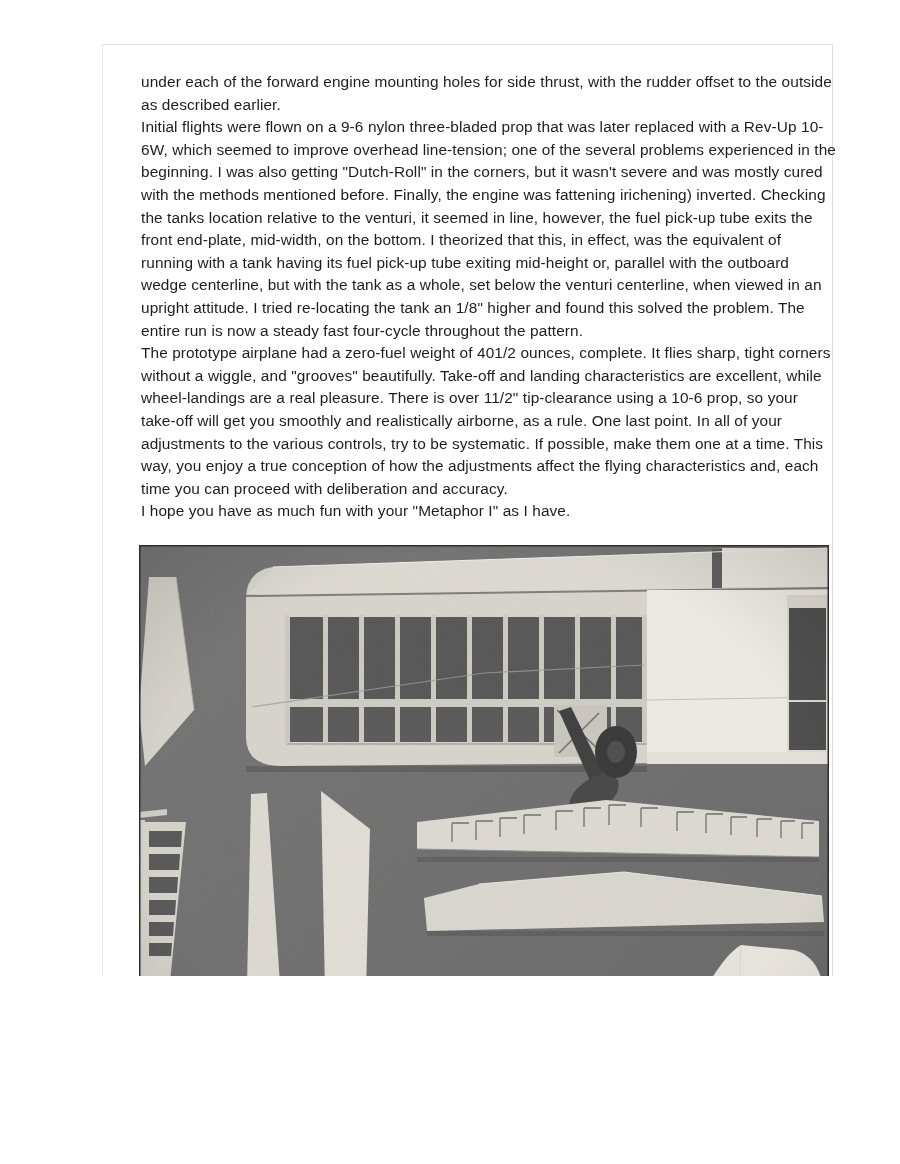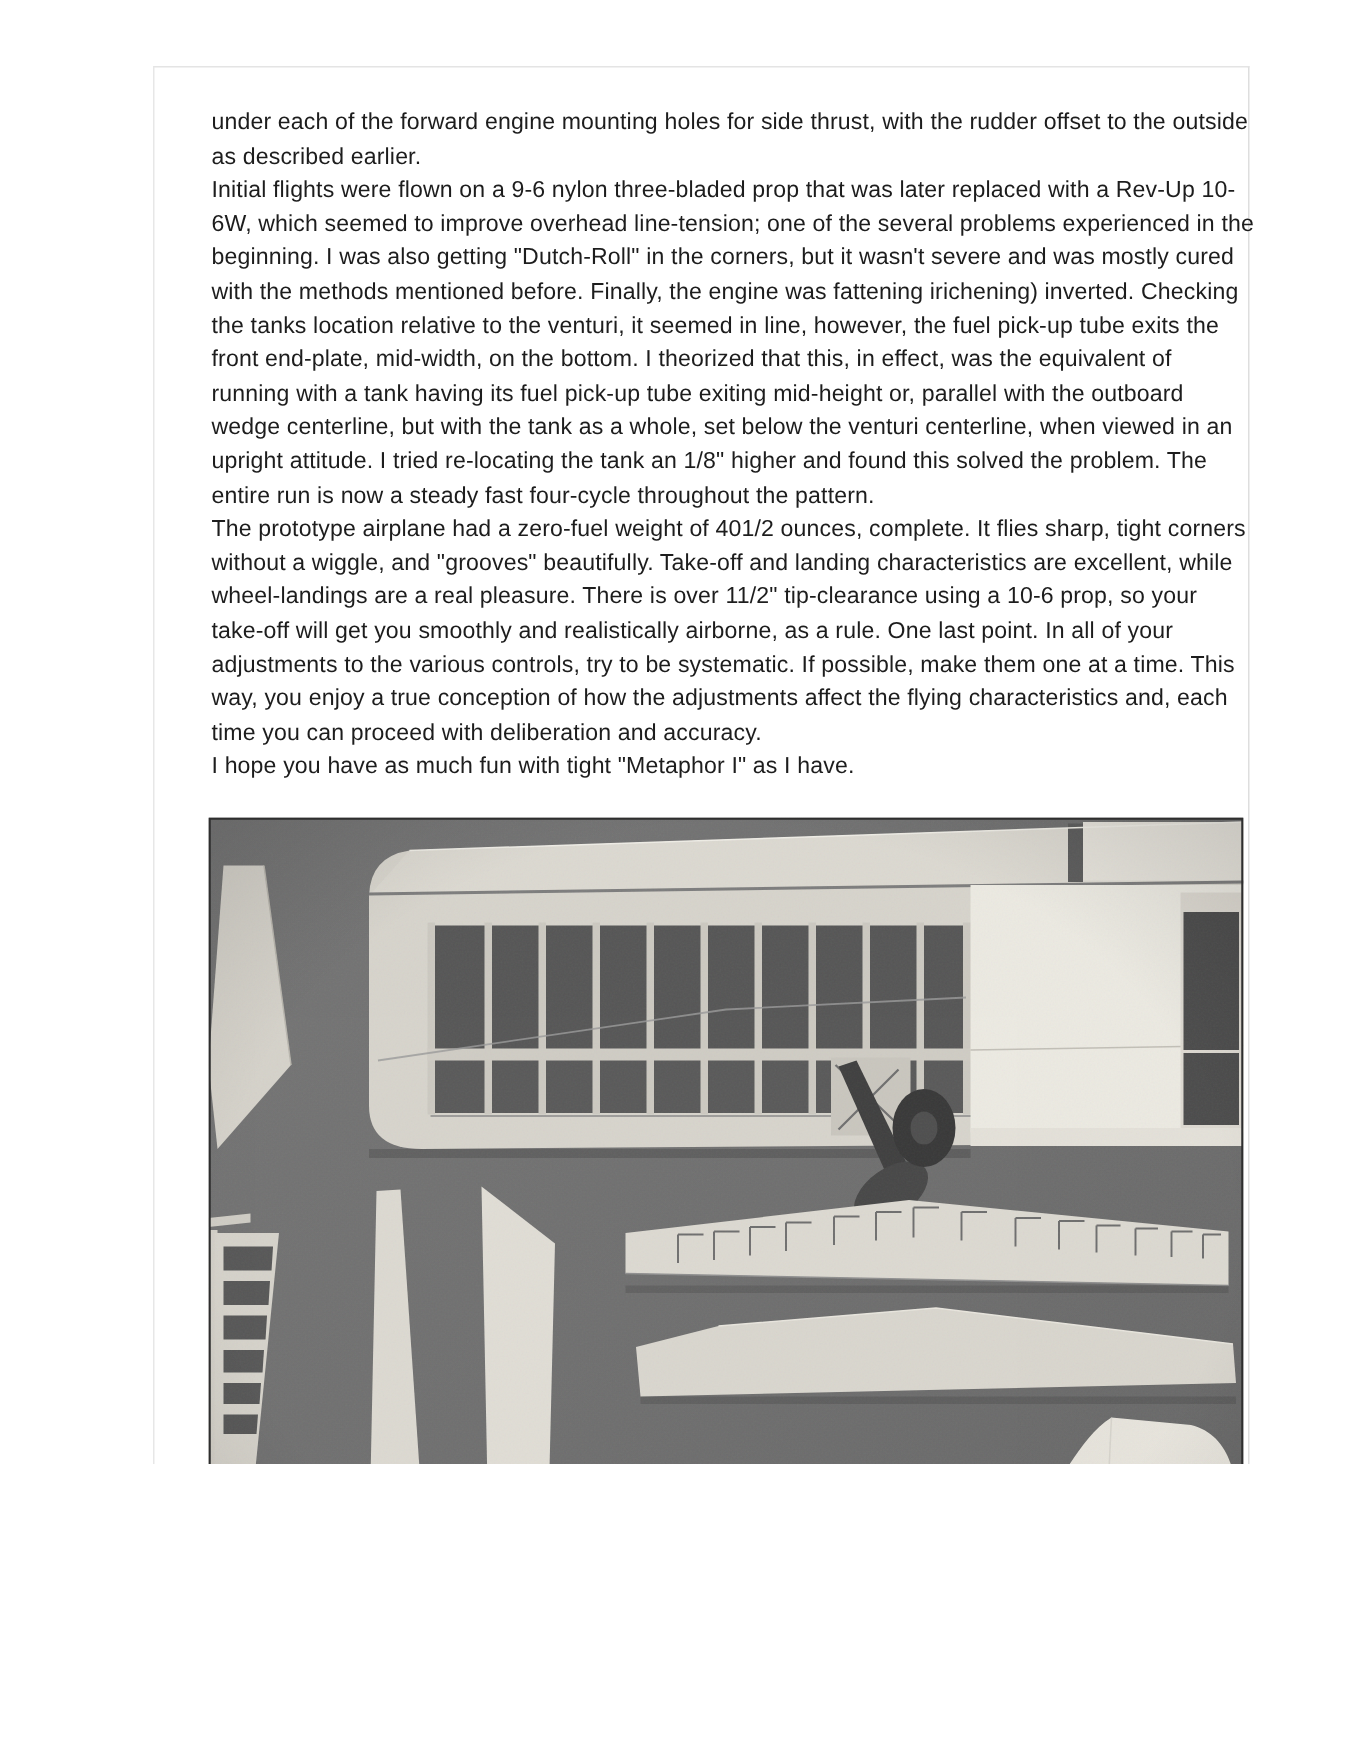--- a/index.html
+++ b/index.html
@@ -16,21 +16,21 @@
 </head>
 <body>
 
 <div class="canvas">
   <div class="sheet">
 
     <div class="article">
       <p>under each of the forward engine mounting holes for side thrust, with the rudder offset to the outside as described earlier.</p>
       <p>Initial flights were flown on a 9-6 nylon three-bladed prop that was later replaced with a Rev-Up 10-6W, which seemed to improve overhead line-tension; one of the several problems experienced in the beginning. I was also getting "Dutch-Roll" in the corners, but it wasn't severe and was mostly cured with the methods mentioned before. Finally, the engine was fattening irichening) inverted. Checking the tanks location relative to the venturi, it seemed in line, however, the fuel pick-up tube exits the front end-plate, mid-width, on the bottom. I theorized that this, in effect, was the equivalent of running with a tank having its fuel pick-up tube exiting mid-height or, parallel with the outboard wedge centerline, but with the tank as a whole, set below the venturi centerline, when viewed in an upright attitude. I tried re-locating the tank an 1/8" higher and found this solved the problem. The entire run is now a steady fast four-cycle throughout the pattern.</p>
       <p>The prototype airplane had a zero-fuel weight of 401/2 ounces, complete. It flies sharp, tight corners without a wiggle, and "grooves" beautifully. Take-off and landing characteristics are excellent, while wheel-landings are a real pleasure. There is over 11/2" tip-clearance using a 10-6 prop, so your take-off will get you smoothly and realistically airborne, as a rule. One last point. In all of your adjustments to the various controls, try to be systematic. If possible, make them one at a time. This way, you enjoy a true conception of how the adjustments affect the flying characteristics and, each time you can proceed with deliberation and accuracy.</p>
-      <p>I hope you have as much fun with tight "Metaphor I" as I have.</p>
+      <p>I hope you have as much fun with your "Metaphor I" as I have.</p>
     </div>
 
     <figure class="photo">
       <svg width="690" height="548" viewBox="0 0 690 548" xmlns="http://www.w3.org/2000/svg">
         <title>Black-and-white photograph of Metaphor I model components on a dark background: built-up wing panel with open rib bays and attached landing-gear wheel, vertical fin blank, ladder-like rudder frame, two tapered sheet strips, ribbed stabilizer frame, solid elevator blank, and a profile fuselage with dark cockpit template, nose engine slot and dark tail marking.</title>
         <defs>
           <linearGradient id="bgGrad" x1="0" y1="0" x2="1" y2="1">
             <stop offset="0" stop-color="#757575"></stop>
             <stop offset="0.5" stop-color="#6f6f6f"></stop>
             <stop offset="1" stop-color="#676767"></stop>

